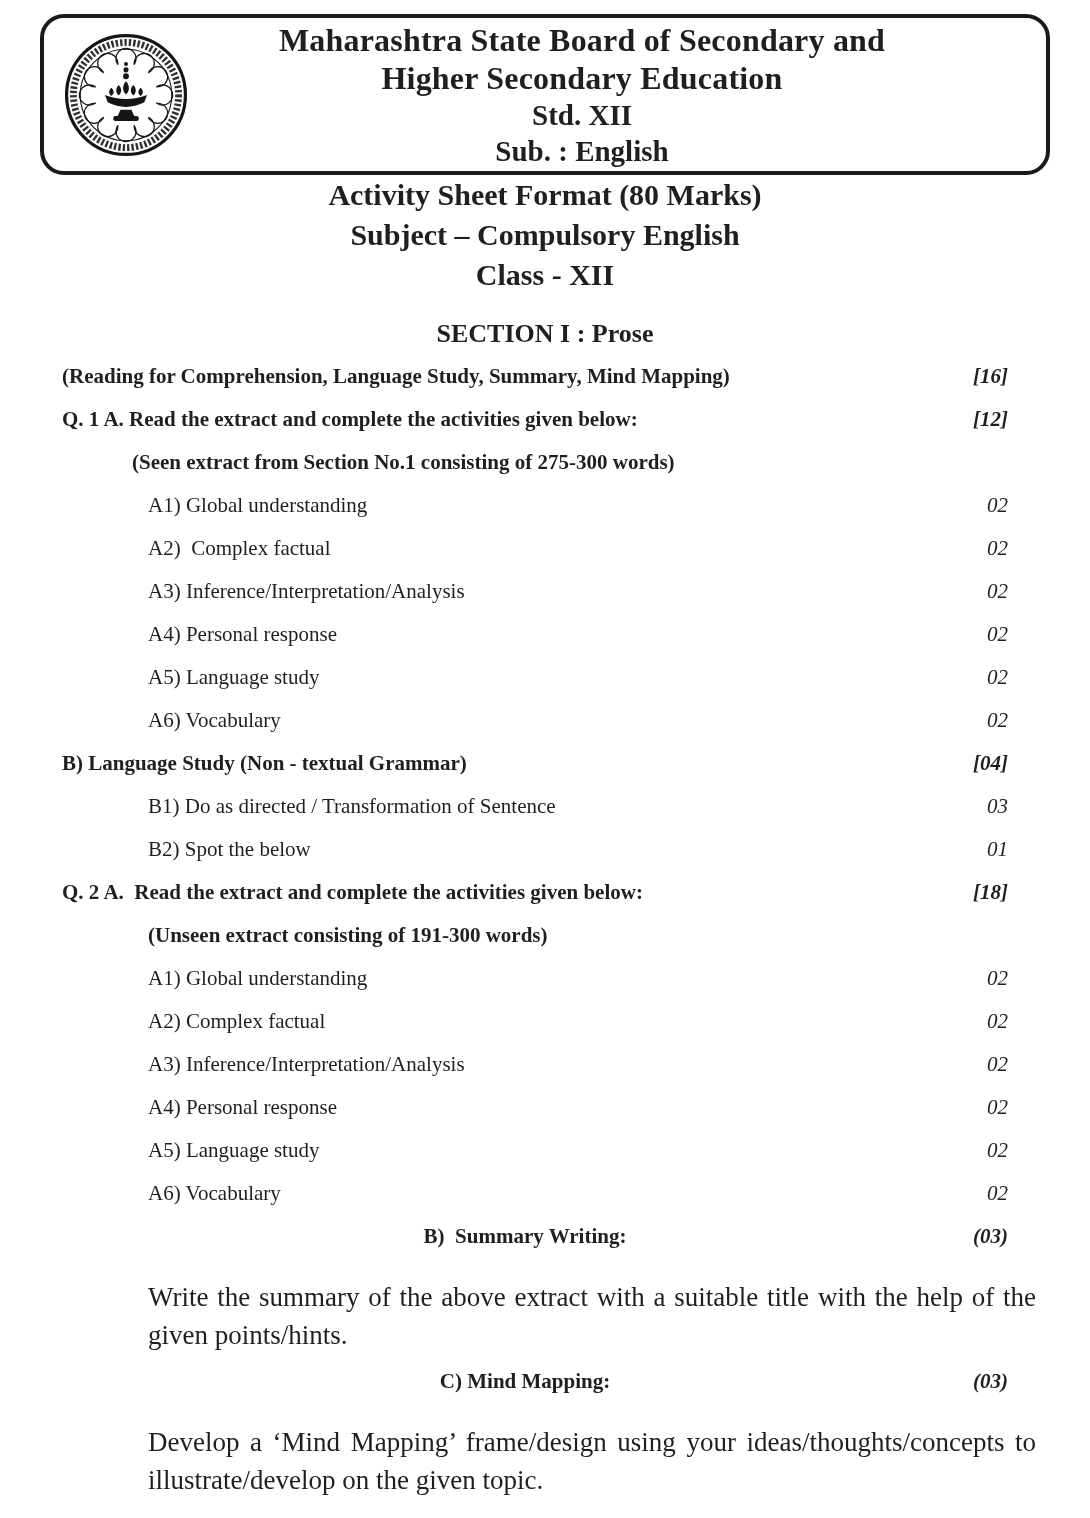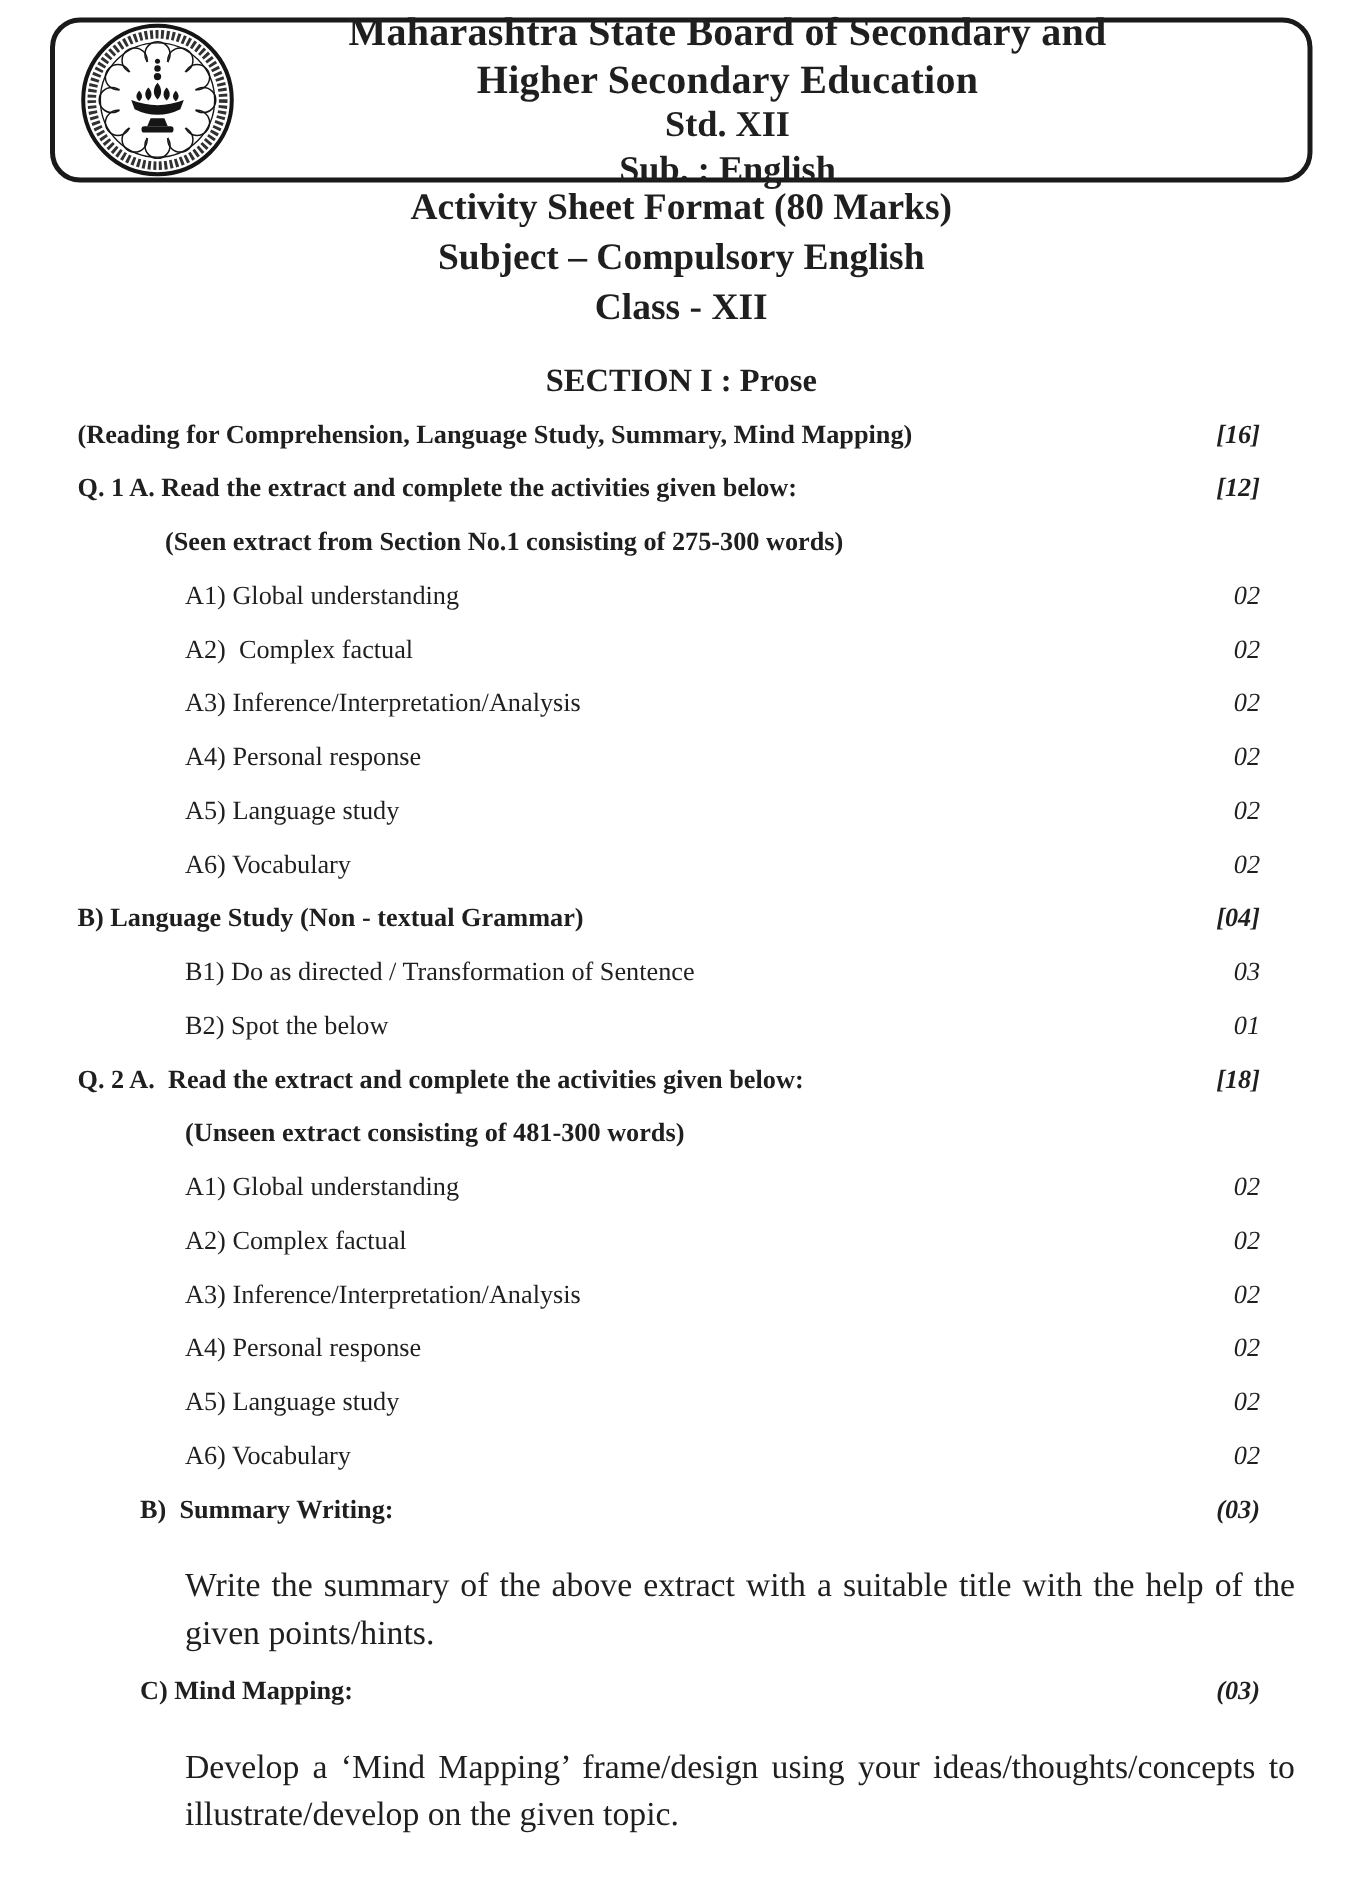--- a/index.html
+++ b/index.html
@@ -8,21 +8,21 @@
   body {
     width:1090px; height:1518px;
     color:#1f1f1f;
     font-family:"Liberation Serif", "DejaVu Serif", serif;
     position:relative;
     overflow:hidden;
   }
   
   .hdr-box {
     margin:14px 40px 0 40px;
-    height:132px;
+    height:161px;
     border:4px solid #1a1a1a;
     border-radius:24px;
     display:flex;
     align-items:center;
     background:#fff;
   }
   .hdr-logo {
     width:128px; height:128px;
     margin-left:18px;
     flex:none;
@@ -58,21 +58,21 @@
   .row {
     display:flex;
     align-items:baseline;
     font-size:21px;
     line-height:43px;
   }
   .row .rt { flex:1; }
   .row .rm { width:70px; flex:none; text-align:right; white-space:nowrap;font-style:italic; }
   .bold { font-weight:bold; }
   .ind0    { padding-left:0; }
-  .indbc   { padding-left:50px; }
+  .indbc   { padding-left:50px;text-align:center; }
   .indseen { padding-left:70px; }
   .inditem { padding-left:86px; }
   .para {
     font-size:27px;
     line-height:38px;
     padding-left:86px;
     margin:20px -28px 6px 0;
     text-align:justify;
   }
 
@@ -186,21 +186,21 @@
   </div>
   <div class="row">
     <div class="rt inditem">B2) Spot the below</div>
     <div class="rm">01</div>
   </div>
   <div class="row bold">
     <div class="rt ind0">Q. 2 A.&nbsp; Read the extract and complete the activities given below:</div>
     <div class="rm">[18]</div>
   </div>
   <div class="row bold">
-    <div class="rt inditem">(Unseen extract consisting of 481-300 words)</div>
+    <div class="rt inditem">(Unseen extract consisting of 191-300 words)</div>
     <div class="rm"></div>
   </div>
   <div class="row">
     <div class="rt inditem">A1) Global understanding</div>
     <div class="rm">02</div>
   </div>
   <div class="row">
     <div class="rt inditem">A2) Complex factual</div>
     <div class="rm">02</div>
   </div>

